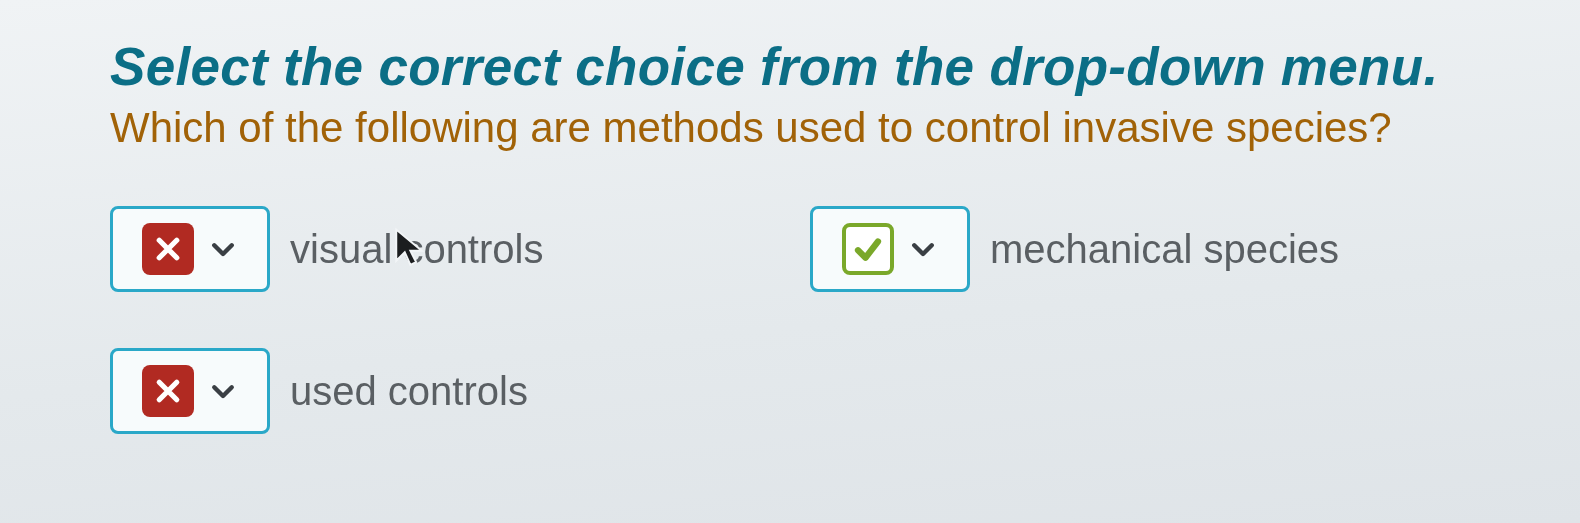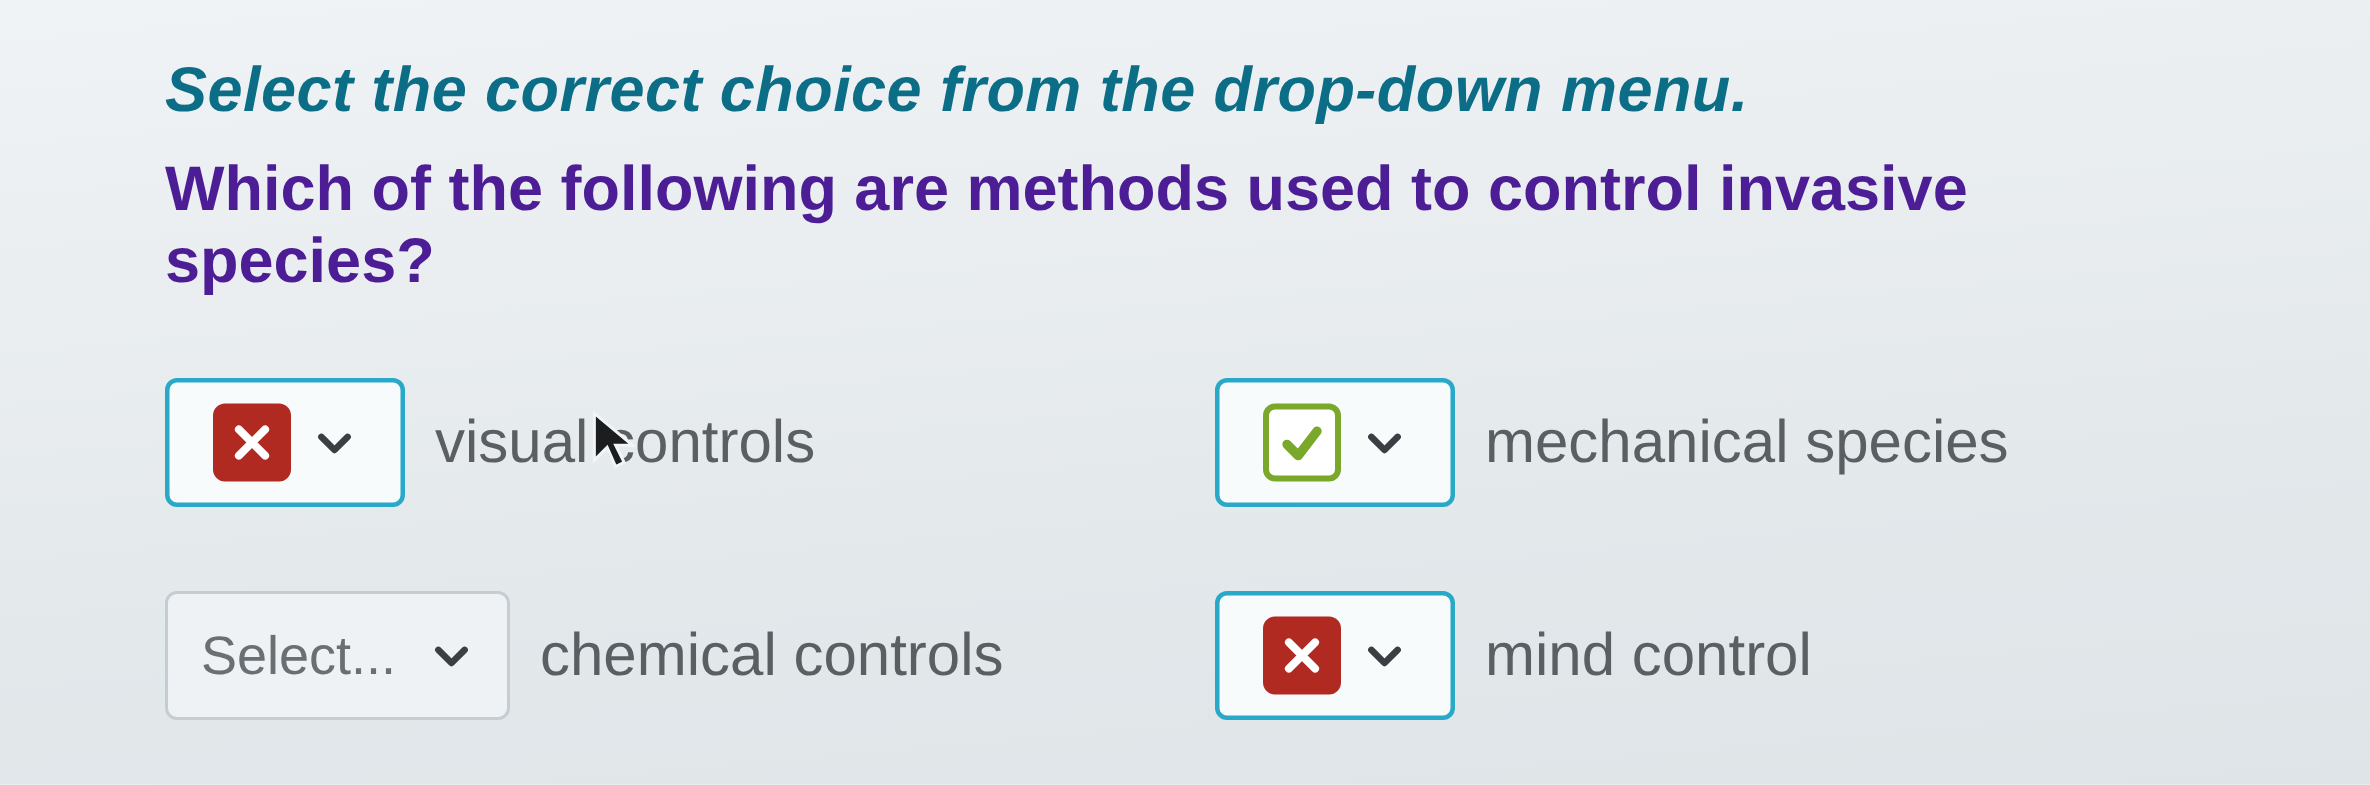--- a/index.html
+++ b/index.html
@@ -9,31 +9,31 @@
     height: 523px;
     background: linear-gradient(175deg, #f0f3f5 0%, #e4e9ec 60%, #dfe4e8 100%);
     font-family: "Segoe UI", "Helvetica Neue", Arial, sans-serif;
     overflow: hidden;
     color: #4a5056;
   }
   .page {
     padding: 36px 90px 0 110px;
   }
   .instruction {
-    font-size: 42px;
+    font-size: 53px;
     font-style: italic;
     font-weight: 700;
     color: #0b6e86;
     letter-spacing: 0.3px;
-    margin-bottom: 18px;
+    margin-bottom: 7px;
   }
   .question {
     font-size: 42px;
-    font-weight: 700;
-    color: #4c1d95;
+    font-weight: 400;
+    color: #a16207;
     margin-bottom: 54px;
   }
   .options {
     display: grid;
     grid-template-columns: 650px auto;
     column-gap: 50px;
     row-gap: 56px;
     align-items: center;
   }
   .option-row {
@@ -144,42 +144,31 @@
         </span>
         <span class="chev">
           <svg viewBox="0 0 24 24" fill="none" stroke="#3a3f44" stroke-width="3.5" stroke-linecap="round" stroke-linejoin="round">
               <path d="M5 9 L12 16 L19 9"></path>
             </svg>
         </span>
       </div>
       <span class="opt-label">mechanical species</span>
     </div>
 
-    <div class="option-row">
-      <div class="dropdown neutral">
-        <span class="placeholder">Select...</span>
-        <span class="chev">
-          <svg viewBox="0 0 24 24" fill="none" stroke="#3a3f44" stroke-width="3.5" stroke-linecap="round" stroke-linejoin="round">
-              <path d="M5 9 L12 16 L19 9"></path>
-            </svg>
-        </span>
-      </div>
-      <span class="opt-label">chemical controls</span>
-    </div>
 
     <div class="option-row">
       <div class="dropdown active">
         <span class="badge incorrect">
           <svg viewBox="0 0 24 24" fill="none" stroke-width="4.2" stroke-linecap="round">
               <path d="M5 5 L19 19 M19 5 L5 19"></path>
             </svg>
         </span>
         <span class="chev">
           <svg viewBox="0 0 24 24" fill="none" stroke="#3a3f44" stroke-width="3.5" stroke-linecap="round" stroke-linejoin="round">
               <path d="M5 9 L12 16 L19 9"></path>
             </svg>
         </span>
       </div>
-      <span class="opt-label">mind control</span>
+      <span class="opt-label">used controls</span>
     </div>
 
   </div>
 </div>
 
 </body></html>

